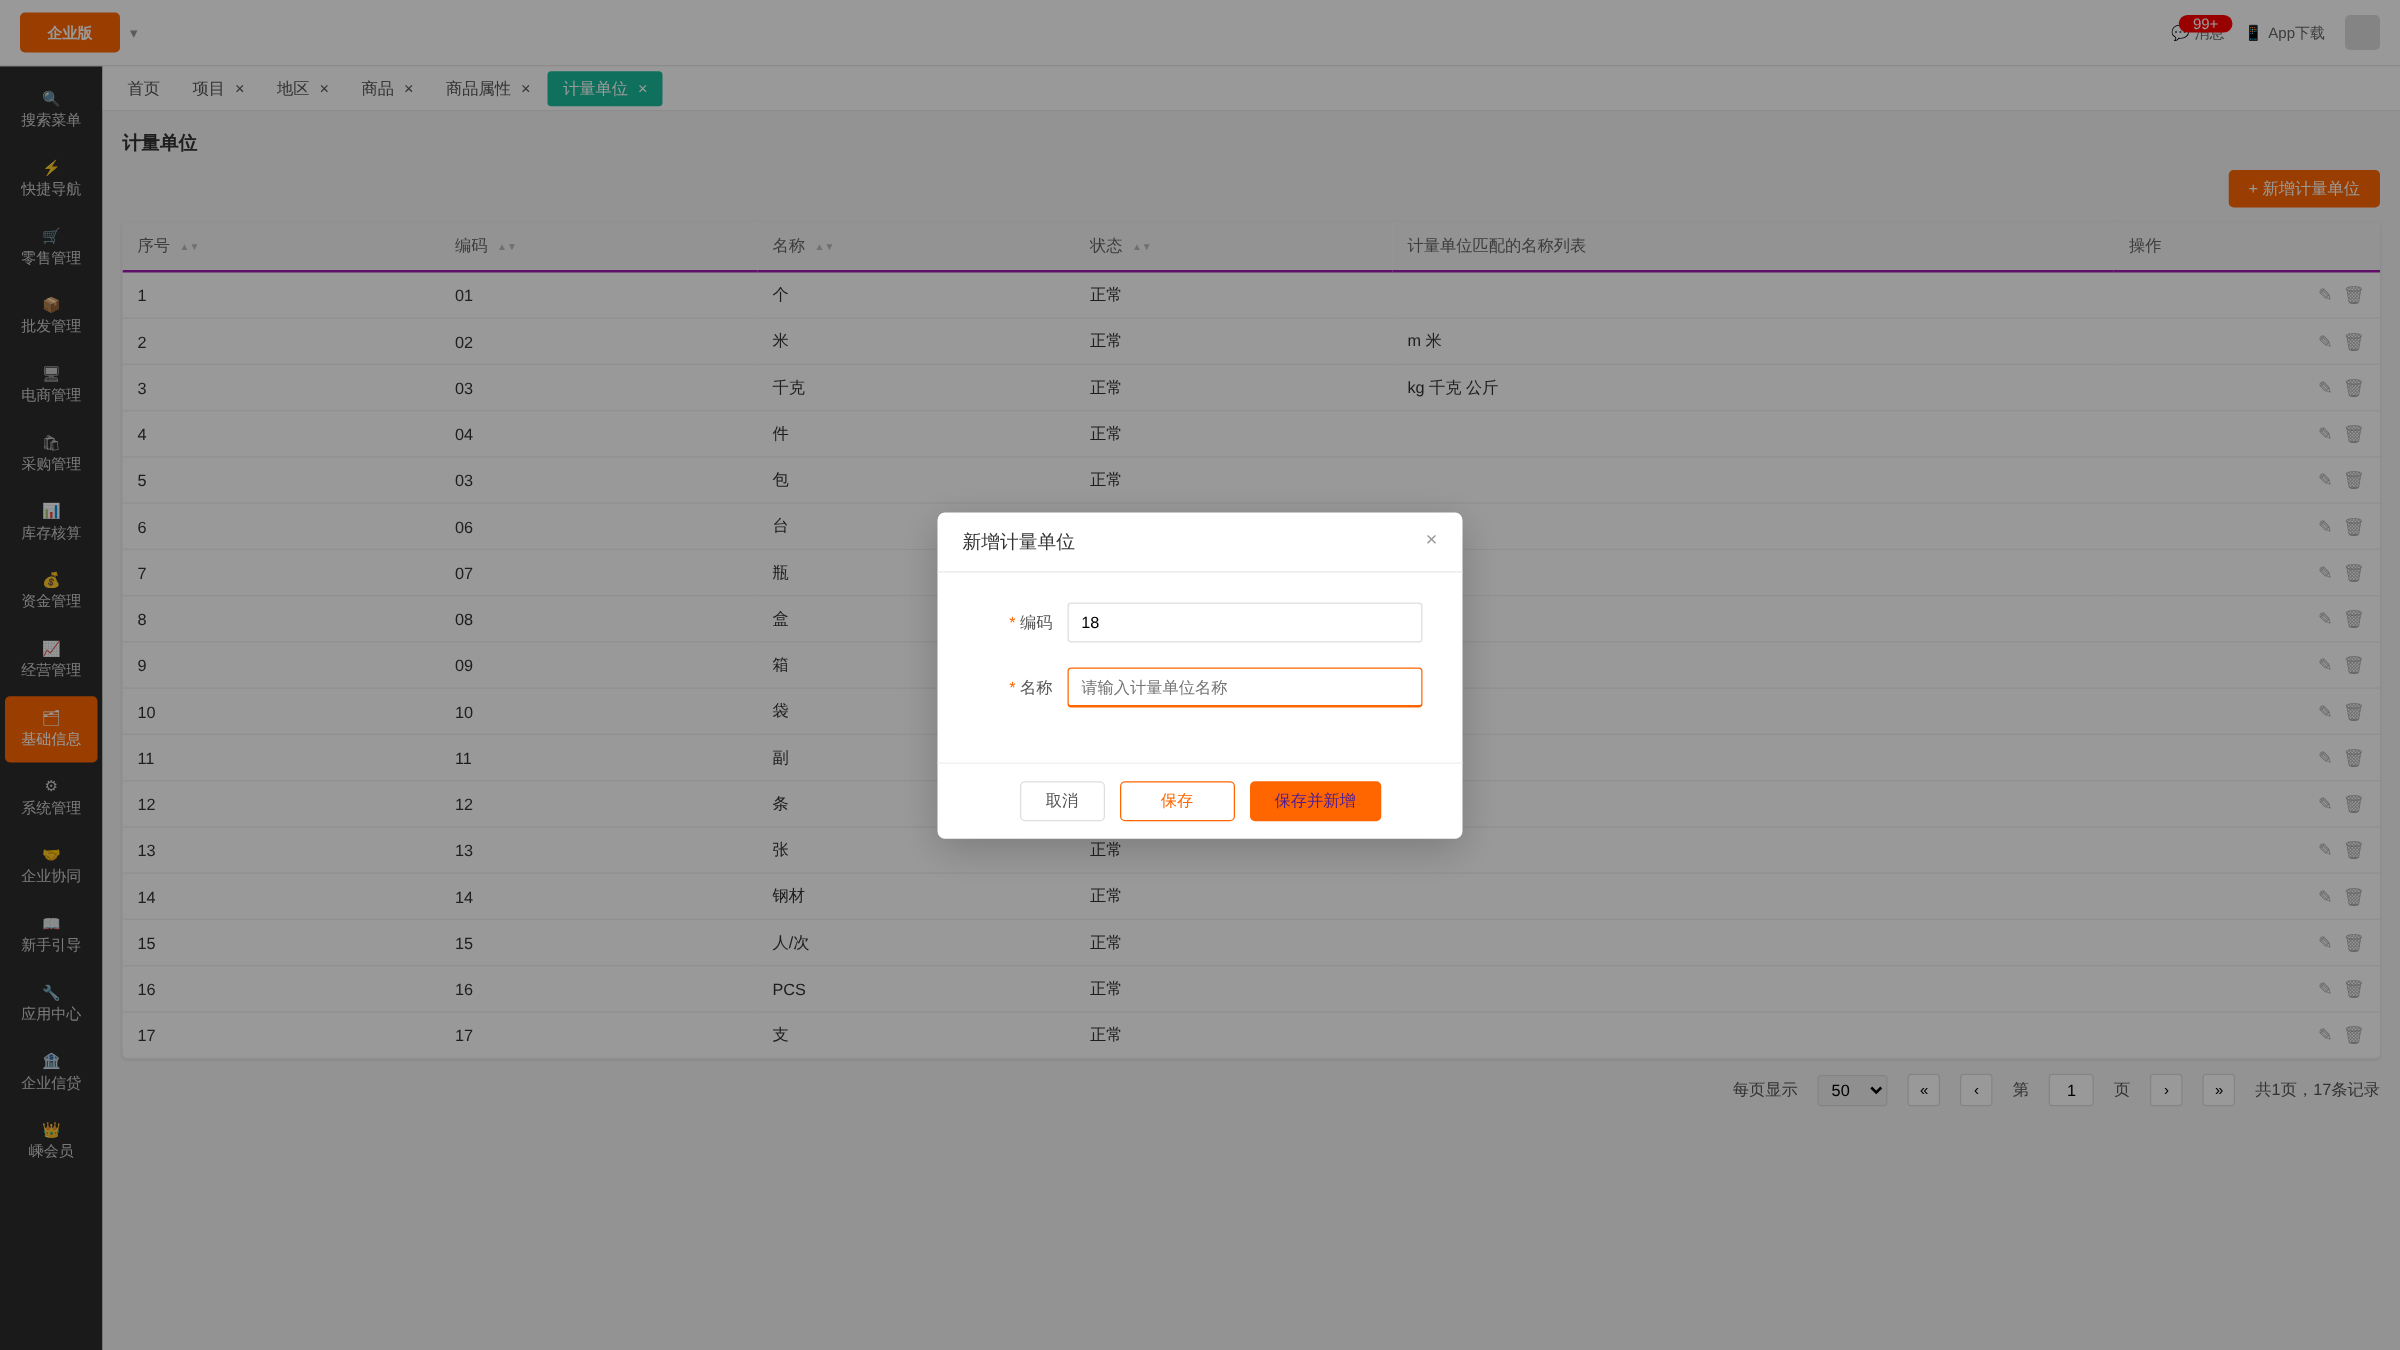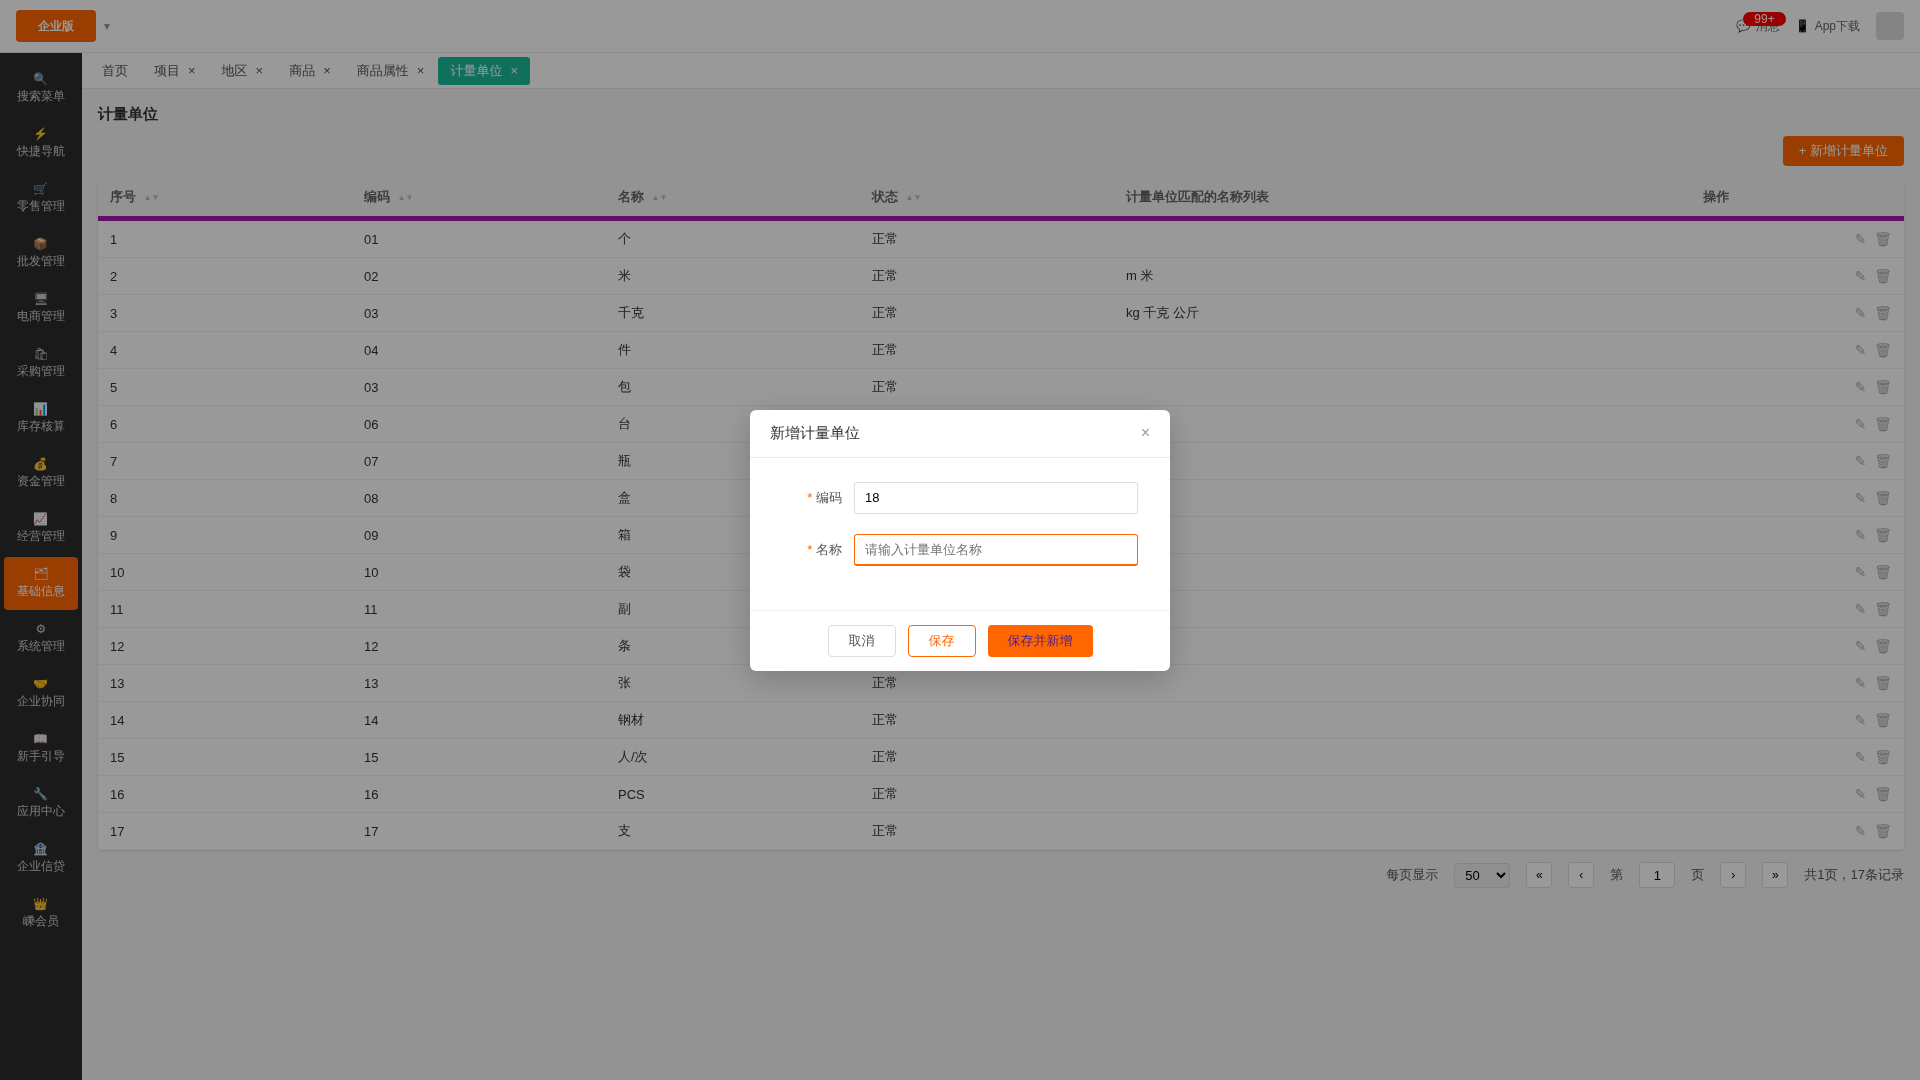--- a/index.html
+++ b/index.html
@@ -168,24 +168,24 @@
       border-collapse: collapse;
       background: #fff;
       border-radius: 4px;
       overflow: hidden;
       box-shadow: 0 1px 3px rgba(0,0,0,0.1);
     }
     .data-table th {
       background: #f5f5f5;
       padding: 10px 12px;
       text-align: left;
-      font-weight: 700;
+      font-weight: 400;
       color: #666;
       font-size: 13px;
-      border-bottom: 5px solid #a21caf;
+      border-bottom: 2px solid #a21caf;
     }
     .data-table td {
       padding: 9px 12px;
       border-bottom: 1px solid #f0f0f0;
       font-size: 13px;
       color: #333;
     }
     .status-normal {
       color: #1abc9c;
     }
@@ -251,20 +251,21 @@
       border-radius: 6px;
       width: 420px;
       box-shadow: 0 8px 32px rgba(0,0,0,0.2);
     }
     .modal-header {
       padding: 14px 20px;
       border-bottom: 1px solid #e8e8e8;
       display: flex;
       align-items: center;
       justify-content: space-between;
+      font-family: Liberation Mono, monospace;
     }
     .modal-title {
       font-size: 15px;
       font-weight: 500;
       color: #333;
     }
     .modal-close {
       cursor: pointer;
       color: #999;
       font-size: 16px;
@@ -312,21 +313,21 @@
     .btn-cancel {
       padding: 6px 20px;
       border: 1px solid #ddd;
       border-radius: 4px;
       background: #fff;
       cursor: pointer;
       font-size: 13px;
       color: #555;
     }
     .btn-save {
-      padding: 6px 20px;
+      padding: 6px 32px;
       border: 1px solid #f60;
       border-radius: 4px;
       background: #fff;
       cursor: pointer;
       font-size: 13px;
       color: #f60;
     }
     .btn-save-new {
       padding: 6px 20px;
       border: none;

